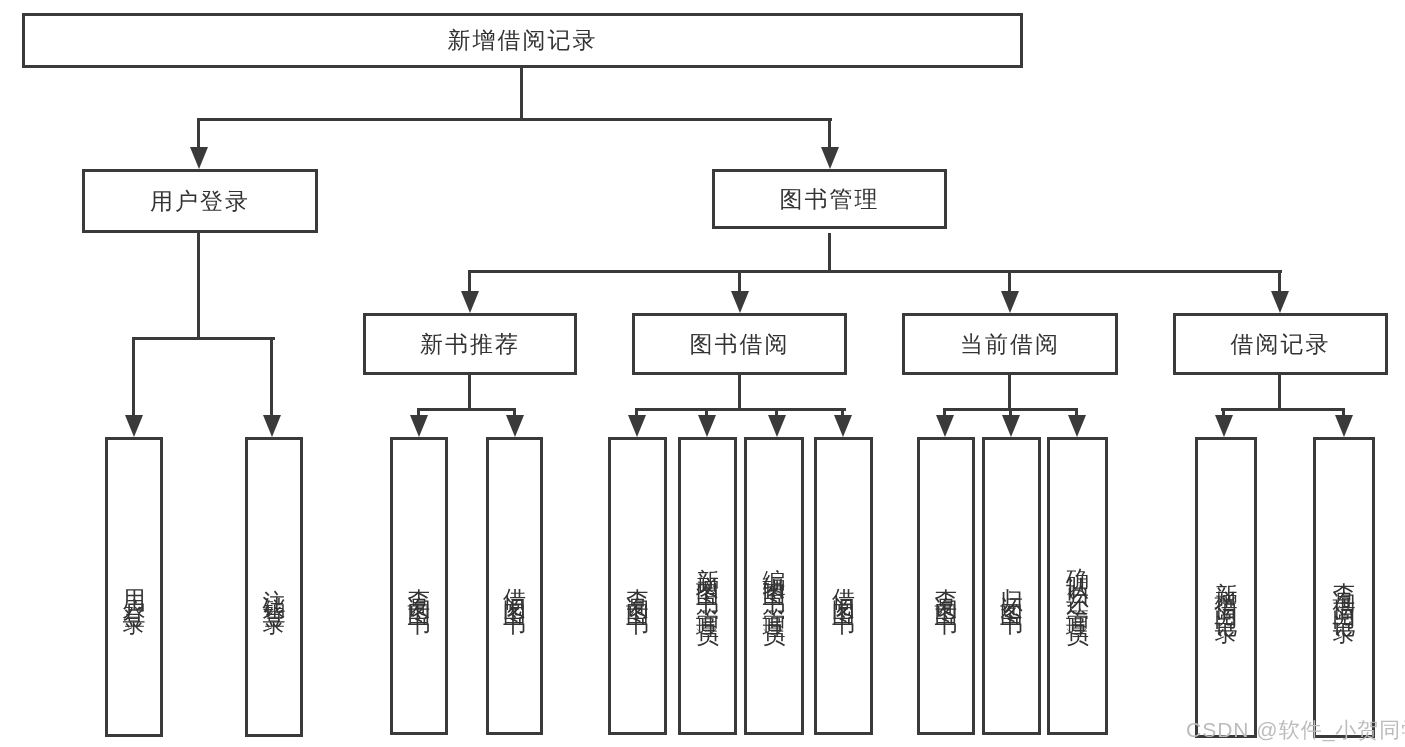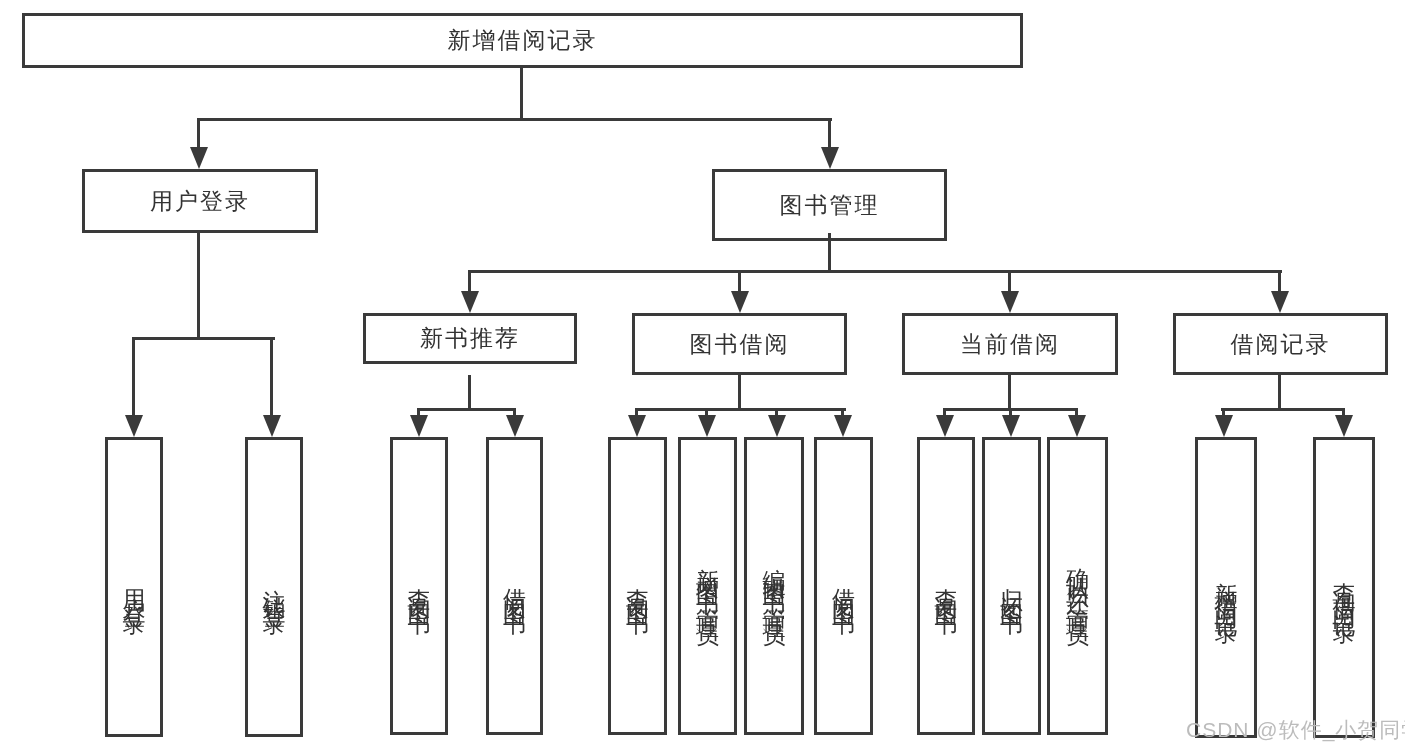--- a/index.html
+++ b/index.html
@@ -60,21 +60,21 @@
     <div class="line" style="left:198px; top:118px; width:634px; height:3px;"></div>
     <div class="line" style="left:197px; top:118px; width:3px;   height:34px;"></div>
     <div class="arr" style="left:190px; top:147px;"></div>
     <div class="line" style="left:828px; top:118px; width:3px;   height:34px;"></div>
     <div class="arr" style="left:821px; top:147px;"></div>
   </div>
 
   <div class="box hbox" style="left:82px; top:169px; width:236px; height:64px;">
     <span>用户登录</span>
   </div>
-  <div class="box hbox" style="left:712px; top:169px; width:235px; height:72px;">
+  <div class="box hbox" style="left:712px; top:169px; width:235px; height:60px;">
     <span>图书管理</span>
   </div>
 
   <div>
     <div class="line" style="left:197px;  top:233px; width:3px;   height:107px;"></div>
     <div class="line" style="left:133px;  top:337px; width:142px; height:3px;"></div>
     <div class="line" style="left:132px;  top:337px; width:3px;   height:81px;"></div>
     <div class="arr" style="left:125px;  top:415px;"></div>
     <div class="line" style="left:270px;  top:337px; width:3px;   height:81px;"></div>
     <div class="arr" style="left:263px;  top:415px;"></div>
@@ -86,21 +86,21 @@
     <div class="line" style="left:468px;  top:270px; width:3px;   height:23px;"></div>
     <div class="arr" style="left:461px;  top:291px;"></div>
     <div class="line" style="left:738px;  top:270px; width:3px;   height:23px;"></div>
     <div class="arr" style="left:731px;  top:291px;"></div>
     <div class="line" style="left:1008px; top:270px; width:3px;   height:23px;"></div>
     <div class="arr" style="left:1001px; top:291px;"></div>
     <div class="line" style="left:1278px; top:270px; width:3px;   height:23px;"></div>
     <div class="arr" style="left:1271px; top:291px;"></div>
   </div>
 
-  <div class="box hbox" style="left:363px; top:313px; width:214px; height:51px;">
+  <div class="box hbox" style="left:363px; top:313px; width:214px; height:62px;">
     <span>新书推荐</span>
   </div>
   <div class="box hbox" style="left:632px; top:313px; width:215px; height:62px;">
     <span>图书借阅</span>
   </div>
   <div class="box hbox" style="left:902px; top:313px; width:216px; height:62px;">
     <span>当前借阅</span>
   </div>
   <div class="box hbox" style="left:1173px; top:313px; width:215px; height:62px;">
     <span>借阅记录</span>

